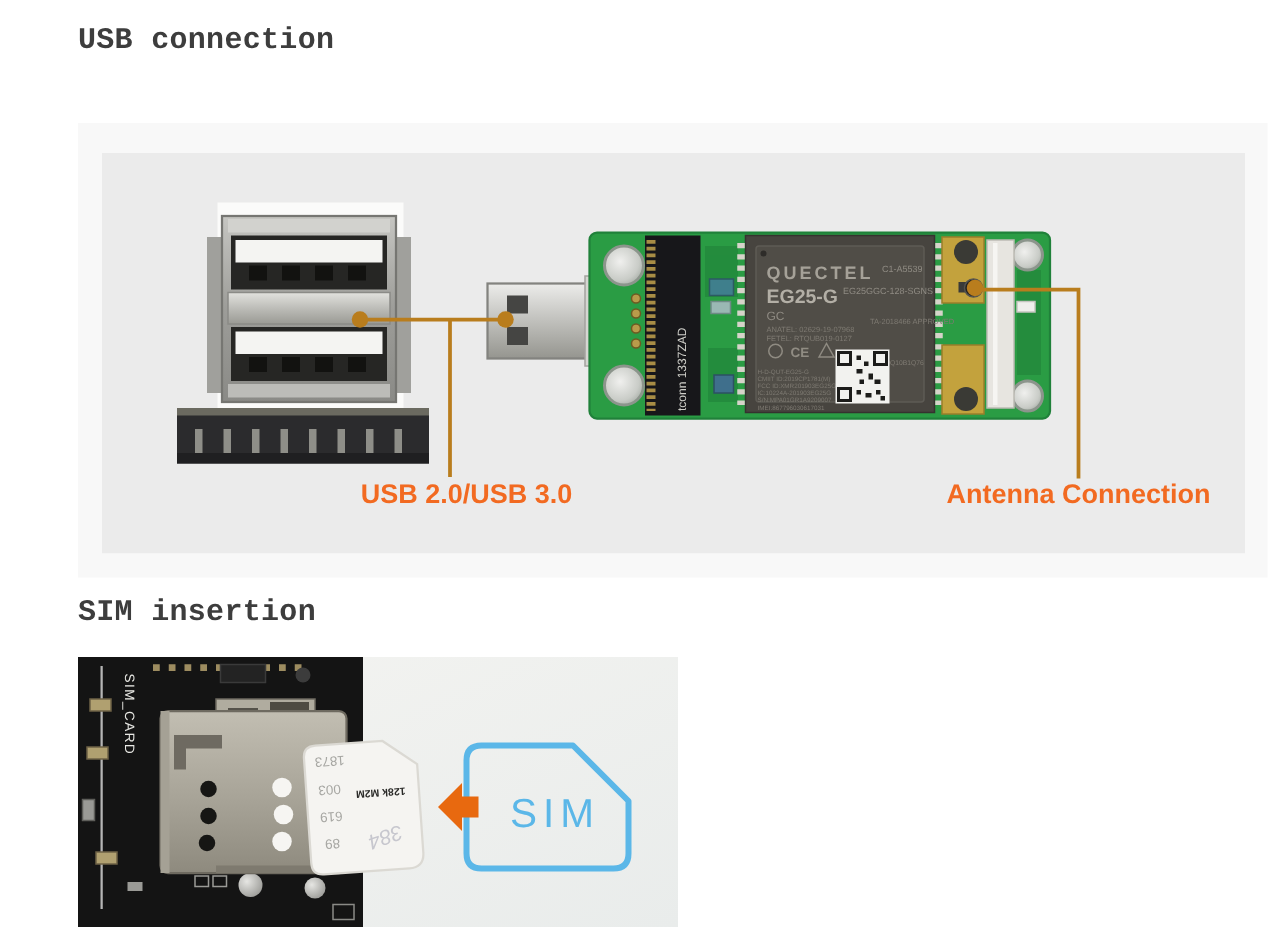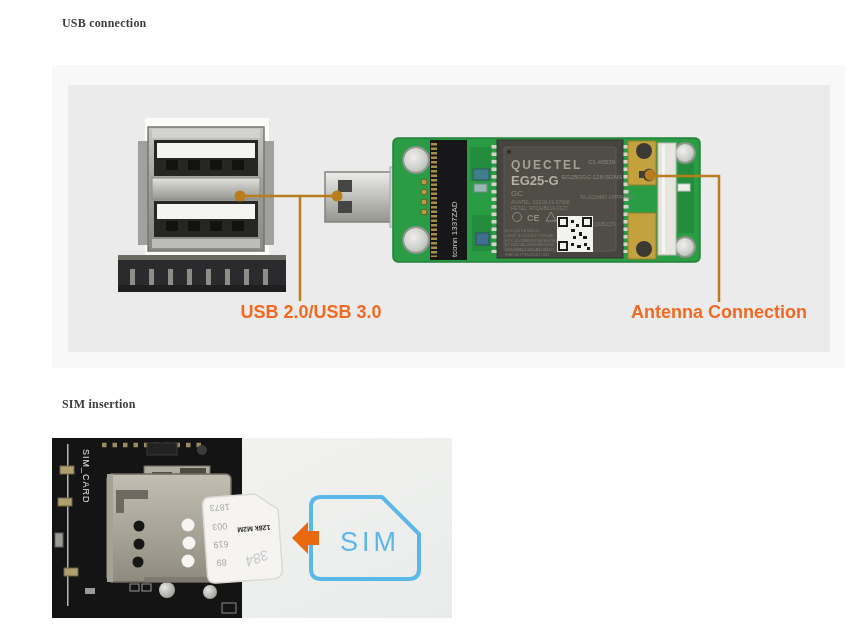--- a/index.html
+++ b/index.html
@@ -1,23 +1,23 @@
 <!DOCTYPE html>
 <html style="--accent-orange: #f26a21; --annotation-line: #b97d1d; --sim-blue: #5bb7e8; --arrow-orange: #e8690f; --pcb-green: #2a9c44; --heading-color: #3d3d3d; --panel-bg: #f8f8f8; --photo-bg: #ebebeb;"><head>
 <meta charset="utf-8">
 <style>
   *{margin:0;padding:0;box-sizing:border-box}
   html,body{width:849px;height:629px;background:#ffffff;overflow:hidden;
     font-family:"Liberation Sans",sans-serif}
-  .heading{position:absolute;left:62px;
-    font-family:Liberation Serif, serif;font-weight:700;font-size:12px;
+  .heading{position:absolute;left:52px;
+    font-family:Liberation Mono, monospace;font-weight:700;font-size:20px;
     color:var(--heading-color,#3d3d3d);letter-spacing:.2px;white-space:nowrap}
   #usb-heading{top:16px}
   #sim-heading{top:397px}
-  .panel{position:absolute;left:52px;top:65px;width:793px;height:303px;
+  .panel{position:absolute;left:52px;top:82px;width:793px;height:303px;
     background:var(--panel-bg,#f8f8f8)}
   .photo{position:absolute}
   #usb-photo{left:16px;top:20px;width:762px;height:267px}
   #sim-photo{left:52px;top:438px;width:400px;height:180px}
   svg{display:block;width:100%;height:100%}
   text{font-family:"Liberation Sans",sans-serif}
   .ann-line{stroke:var(--annotation-line,#b97d1d);stroke-width:2.5;fill:none}
   .ann-dot{fill:var(--annotation-line,#b97d1d)}
   .ann-label{font-weight:700;font-size:18px;fill:var(--accent-orange,#f26a21)}
   .mod-big{fill:#b3afa6;font-weight:700}

